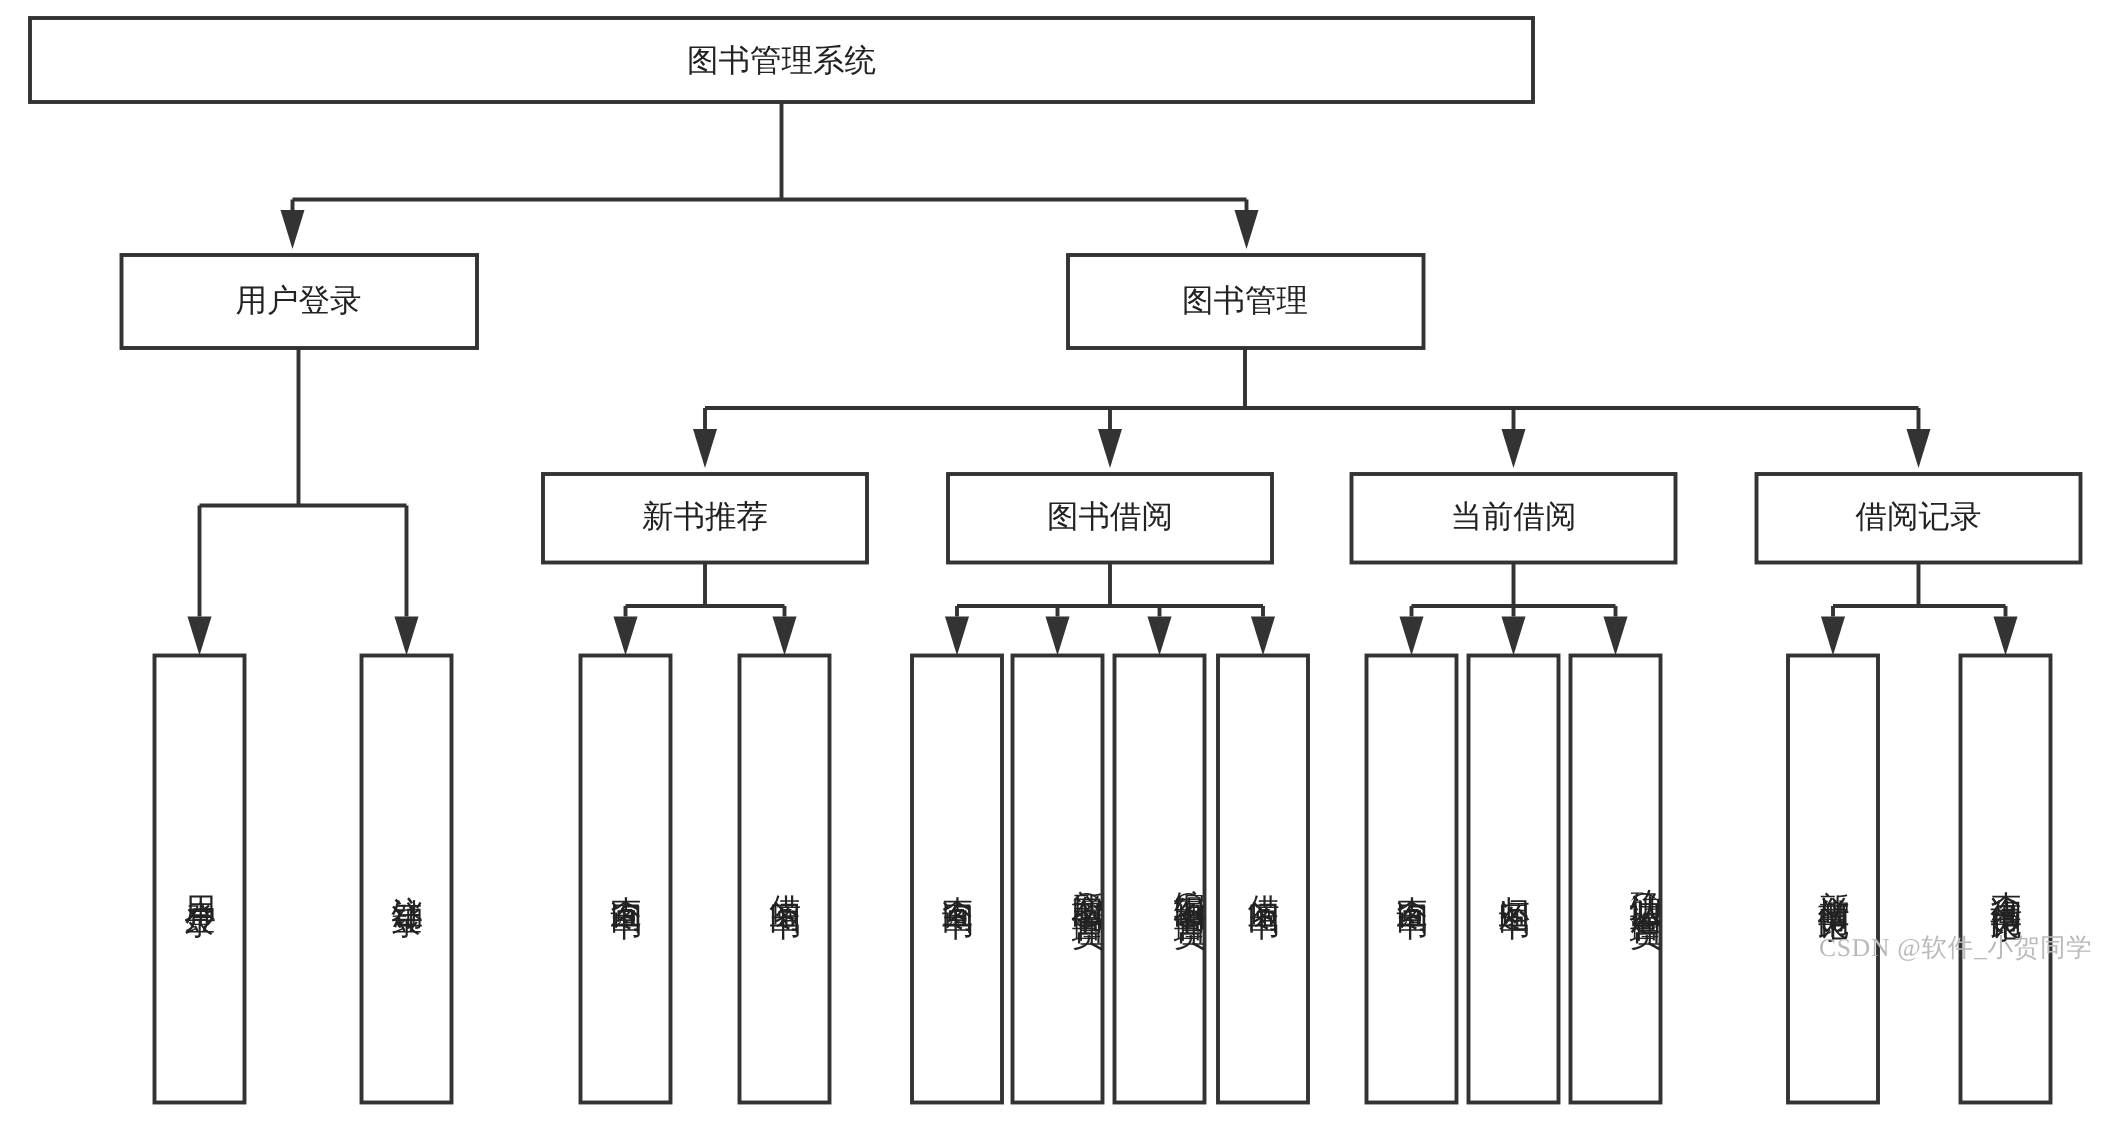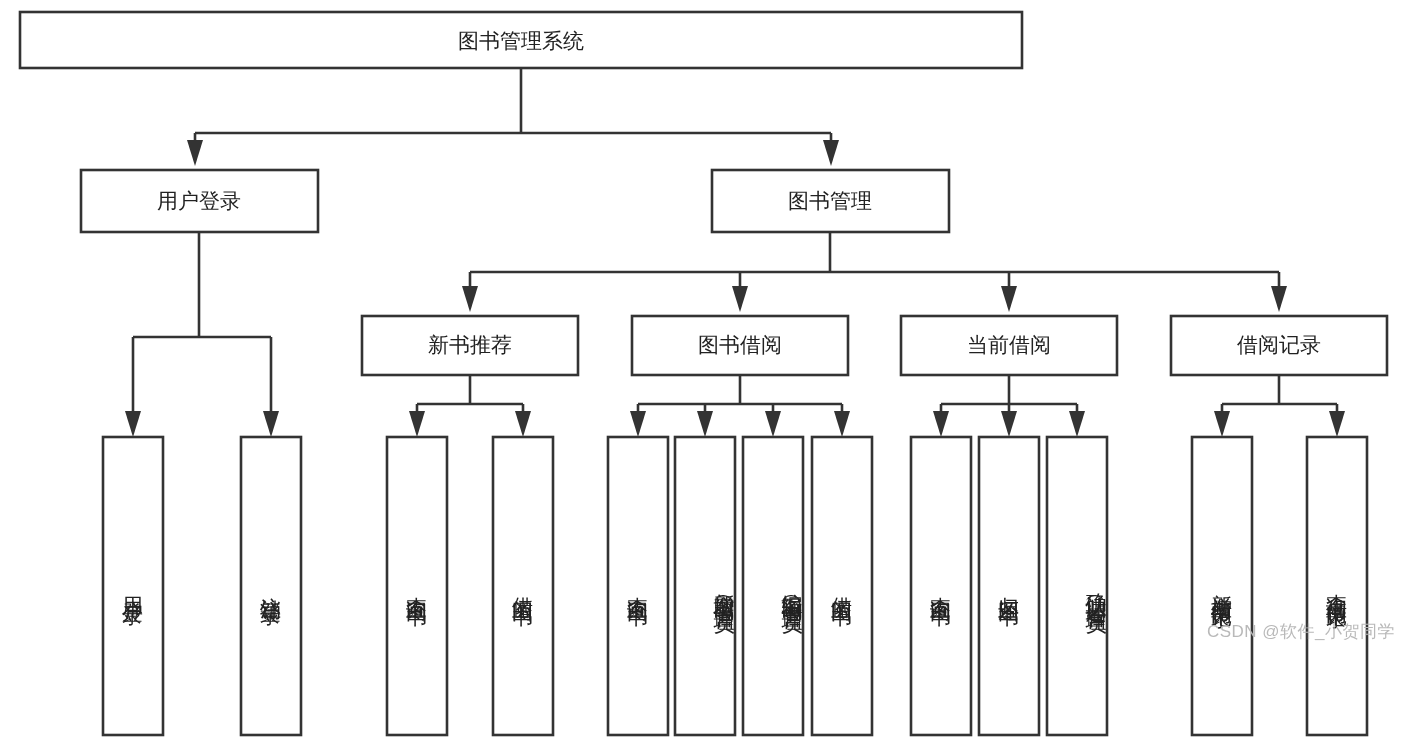--- a/index.html
+++ b/index.html
@@ -61,21 +61,21 @@
     display: flex;
     align-items: center;
     justify-content: center;
     white-space: nowrap;
     pointer-events: none;
   }
   .watermark {
     position: absolute;
     right: 10px;
     bottom: 6px;
-    font-family: Liberation Sans, sans-serif;
+    font-family: Liberation Serif, serif;
     font-size: 17px;
     color: #b9b9b9;
     letter-spacing: 0.5px;
     white-space: nowrap;
   }
 </style>
 </head>
 <body>
 
 <div id="diagram-root">

